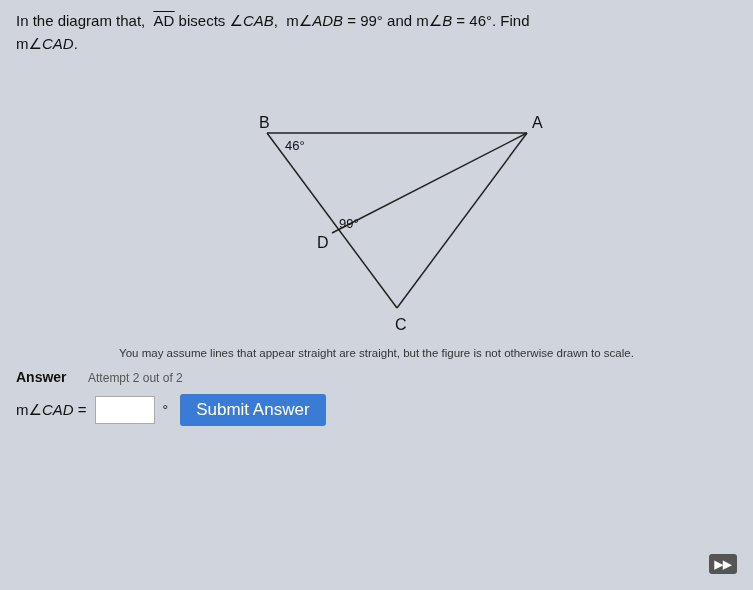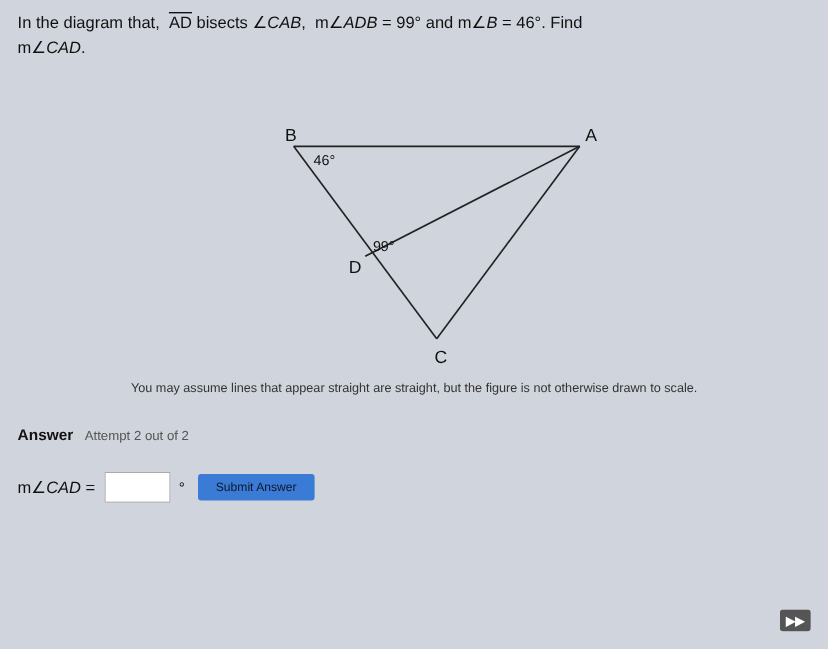--- a/index.html
+++ b/index.html
@@ -37,47 +37,47 @@
     }
 
     .diagram-area svg {
       display: block;
     }
 
     .note-text {
       text-align: center;
       font-size: 11.5px;
       color: #333;
-      margin-bottom: 28px;
+      margin-bottom: 9px;
       padding: 0 40px;
     }
 
     .answer-section {
       padding: 0 16px;
     }
 
     .answer-label {
       font-size: 14px;
       font-weight: bold;
       color: #111;
       margin-bottom: 12px;
     }
 
     .attempt-label {
       font-size: 12px;
       color: #555;
       display: inline;
-      margin-left: 6px;
+      margin-left: 17px;
       font-weight: normal;
     }
 
     .answer-row {
       display: flex;
       align-items: center;
-      margin-top: 24px;
+      margin-top: 8px;
       gap: 8px;
     }
 
     .answer-row-label {
       font-size: 15px;
       color: #111;
     }
 
     .answer-input {
       width: 60px;
@@ -89,24 +89,24 @@
       outline: none;
     }
 
     .degree-symbol {
       font-size: 14px;
       color: #111;
     }
 
     .submit-btn {
       background: #3a7bd5;
-      color: #0f172a;
+      color: #ffffff;
       border: none;
       padding: 6px 16px;
-      font-size: 11px;
+      font-size: 17px;
       cursor: pointer;
       border-radius: 3px;
       margin-left: 4px;
     }
 
     .help-icon {
       position: absolute;
       right: 16px;
       bottom: 30px;
       width: 28px;

